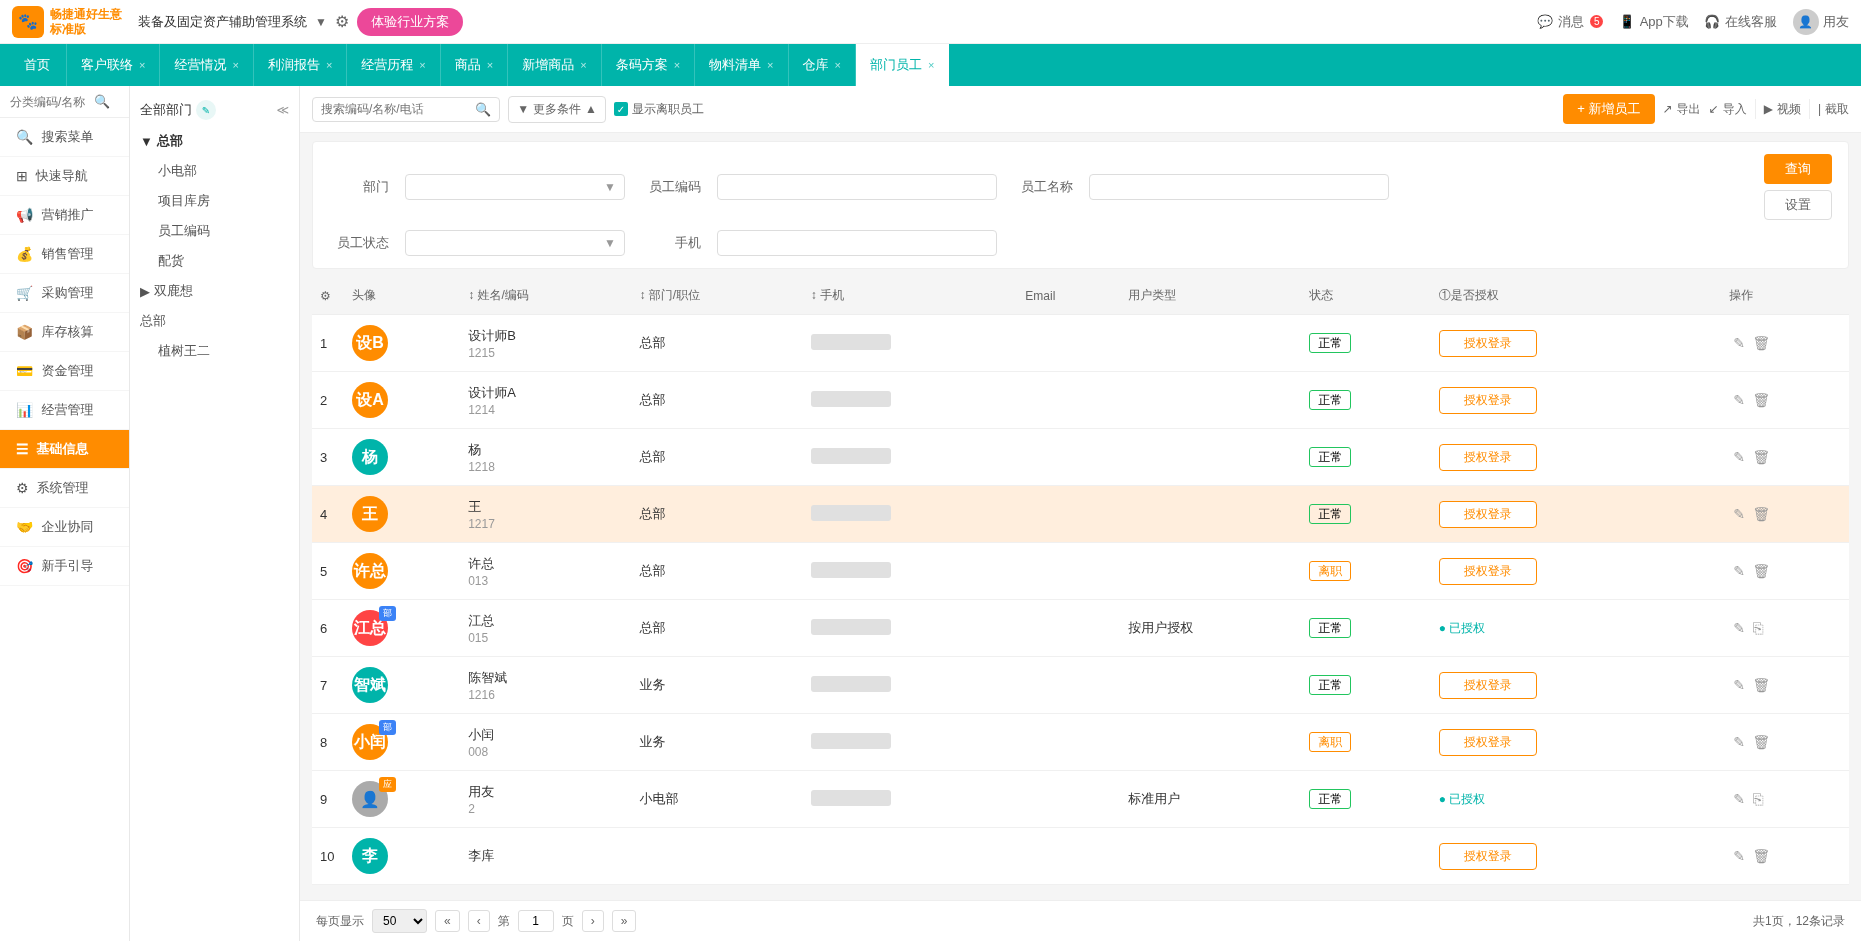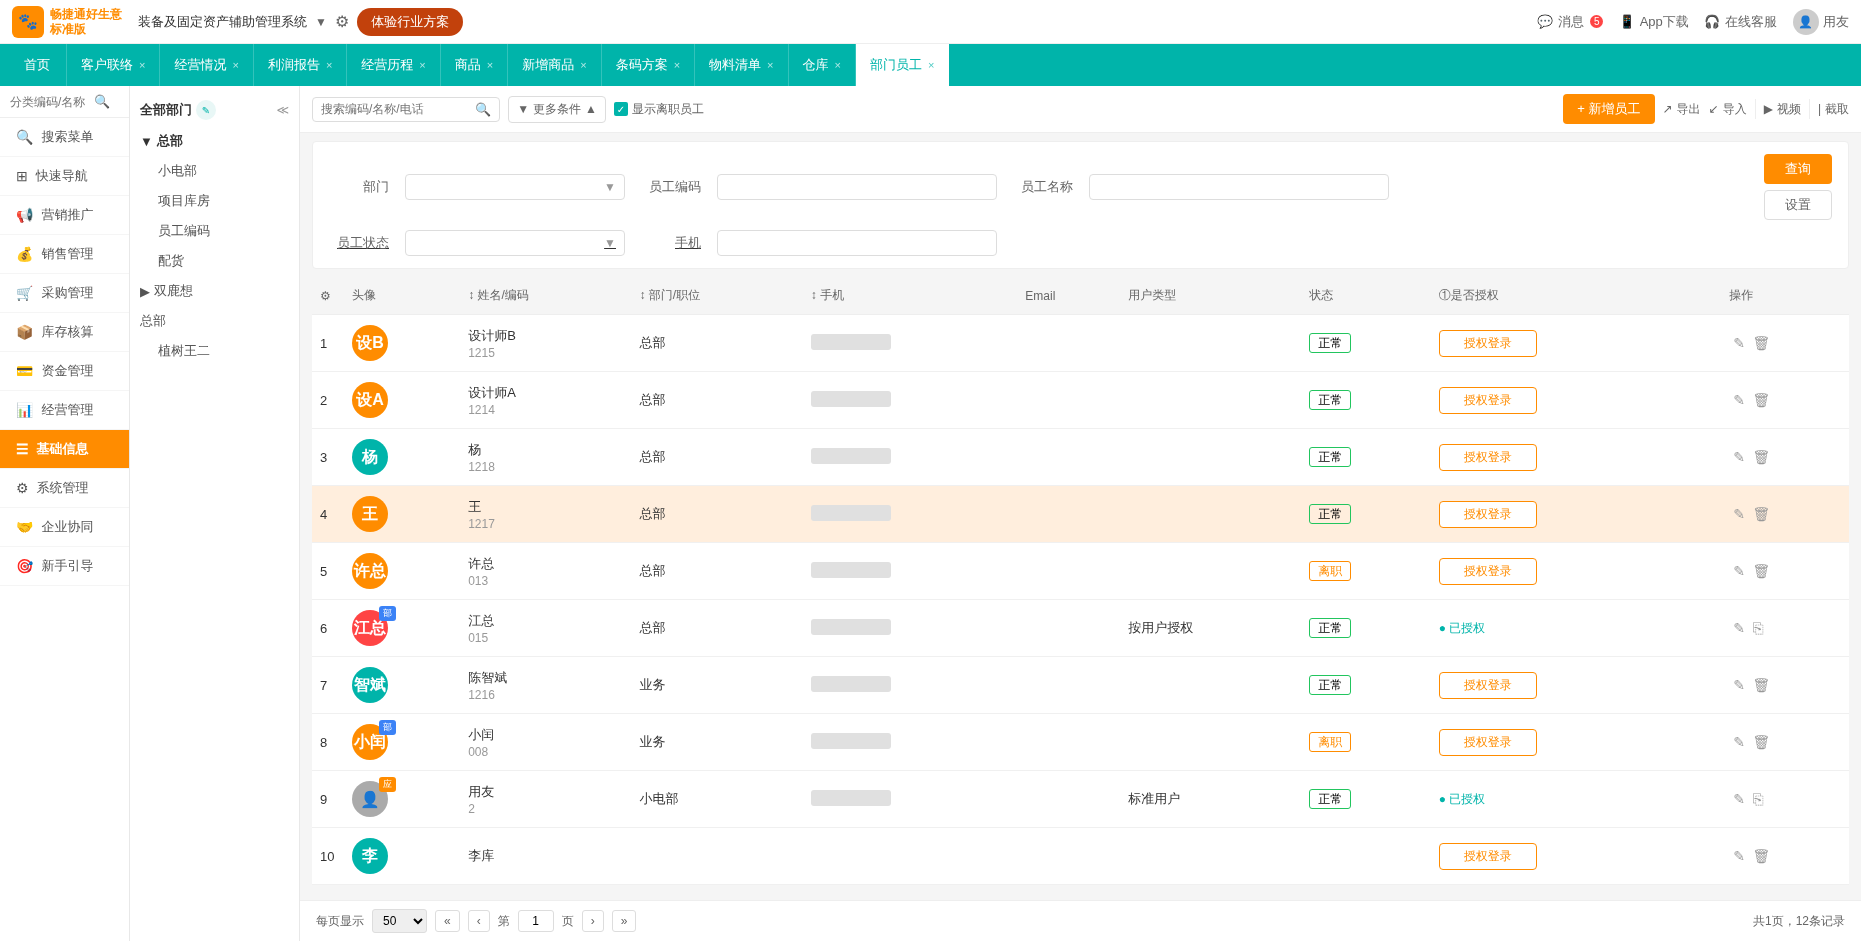--- a/index.html
+++ b/index.html
@@ -11,21 +11,21 @@
       height: 44px; padding: 0 12px; border-bottom: 1px solid #eee;
       justify-content: space-between;
     }
     .top-bar-left { display: flex; align-items: center; gap: 8px; }
     .logo-area { display: flex; align-items: center; gap: 6px; }
     .logo-icon { width: 32px; height: 32px; background: #ff8c00; border-radius: 6px; display: flex; align-items: center; justify-content: center; color: white; font-size: 16px; }
     .logo-text { font-size: 12px; color: #ff8c00; font-weight: bold; line-height: 1.2; }
     .system-name { font-size: 13px; color: #333; margin-left: 8px; }
     .dropdown-btn { background: none; border: none; cursor: pointer; color: #666; font-size: 12px; }
     .settings-icon { color: #666; cursor: pointer; font-size: 16px; }
-    .trial-btn { background: #c2410c; color: white; border: none; border-radius: 16px; padding: 5px 14px; cursor: pointer; font-size: 13px; }
+    .trial-btn { background: #ec4899; color: white; border: none; border-radius: 16px; padding: 5px 14px; cursor: pointer; font-size: 13px; }
     .top-bar-right { display: flex; align-items: center; gap: 16px; color: #666; font-size: 13px; }
     .top-right-item { display: flex; align-items: center; gap: 4px; cursor: pointer; }
     .badge { background: #f44; color: white; border-radius: 8px; font-size: 10px; padding: 1px 4px; margin-left: 2px; }
     .avatar { width: 26px; height: 26px; background: #ccc; border-radius: 50%; display: flex; align-items: center; justify-content: center; color: white; font-size: 12px; }
 
     
     .nav-bar {
       display: flex; align-items: center; background: #00b4aa;
       height: 42px; padding: 0 8px; gap: 0;
     }
@@ -73,21 +73,21 @@
     .show-resigned { display: flex; align-items: center; gap: 4px; color: #666; font-size: 12px; cursor: pointer; }
     .checkbox-checked { width: 14px; height: 14px; background: #00b4aa; border-radius: 2px; display: flex; align-items: center; justify-content: center; color: white; font-size: 10px; }
     .toolbar-right { margin-left: auto; display: flex; align-items: center; gap: 8px; }
     .add-btn { background: #ff8c00; color: white; border: none; border-radius: 4px; padding: 6px 14px; cursor: pointer; font-size: 13px; display: flex; align-items: center; gap: 4px; }
     .action-btn { background: none; border: none; color: #666; cursor: pointer; font-size: 12px; display: flex; align-items: center; gap: 4px; }
     .divider-v { width: 1px; height: 20px; background: #eee; }
 
     
     .filter-panel { background: white; border: 1px solid #eee; margin: 8px 12px 0; border-radius: 4px; padding: 12px 16px; }
     .filter-row { display: flex; align-items: center; gap: 16px; margin-bottom: 10px; }
-    .filter-row:last-child { margin-bottom: 0; text-decoration: underline; }
+    .filter-row:last-child { margin-bottom: 0; }
     .filter-label { width: 60px; color: #666; font-size: 13px; text-align: right; flex-shrink: 0; }
     .filter-select { flex: 1; max-width: 220px; border: 1px solid #ddd; border-radius: 4px; padding: 5px 8px; font-size: 12px; display: flex; align-items: center; justify-content: space-between; cursor: pointer; color: #999; }
     .filter-input { flex: 1; max-width: 300px; border: 1px solid #ddd; border-radius: 4px; padding: 5px 8px; font-size: 12px; outline: none; }
     .filter-btn-area { margin-left: auto; display: flex; flex-direction: column; gap: 6px; }
     .query-btn { background: #ff8c00; color: white; border: none; border-radius: 4px; padding: 6px 20px; cursor: pointer; font-size: 13px; }
     .set-btn { background: white; color: #666; border: 1px solid #ddd; border-radius: 4px; padding: 5px 20px; cursor: pointer; font-size: 13px; }
 
     
     .table-area { flex: 1; overflow-y: auto; padding: 8px 12px; }
     table { width: 100%; border-collapse: collapse; background: white; }
@@ -219,21 +219,21 @@
       <span>企业协同</span>
     </div>
     <div class="sidebar-item">
       <span class="icon">🎯</span>
       <span>新手引导</span>
     </div>
   </div>
 
   <div class="left-panel">
     <div class="tree-header">
-      <span style="font-size:13px;color:#333;font-weight:bold;text-align:right;">全部部门</span>
+      <span style="font-size:13px;color:#333;font-weight:normal;text-align:right;">全部部门</span>
       <div class="tree-circle">✎</div>
       <span class="tree-collapse">≪</span>
     </div>
     <div class="tree-node parent">
       <span>▼</span>
       <span>总部</span>
     </div>
     <div class="tree-node child">
       <span>小电部</span>
     </div>

